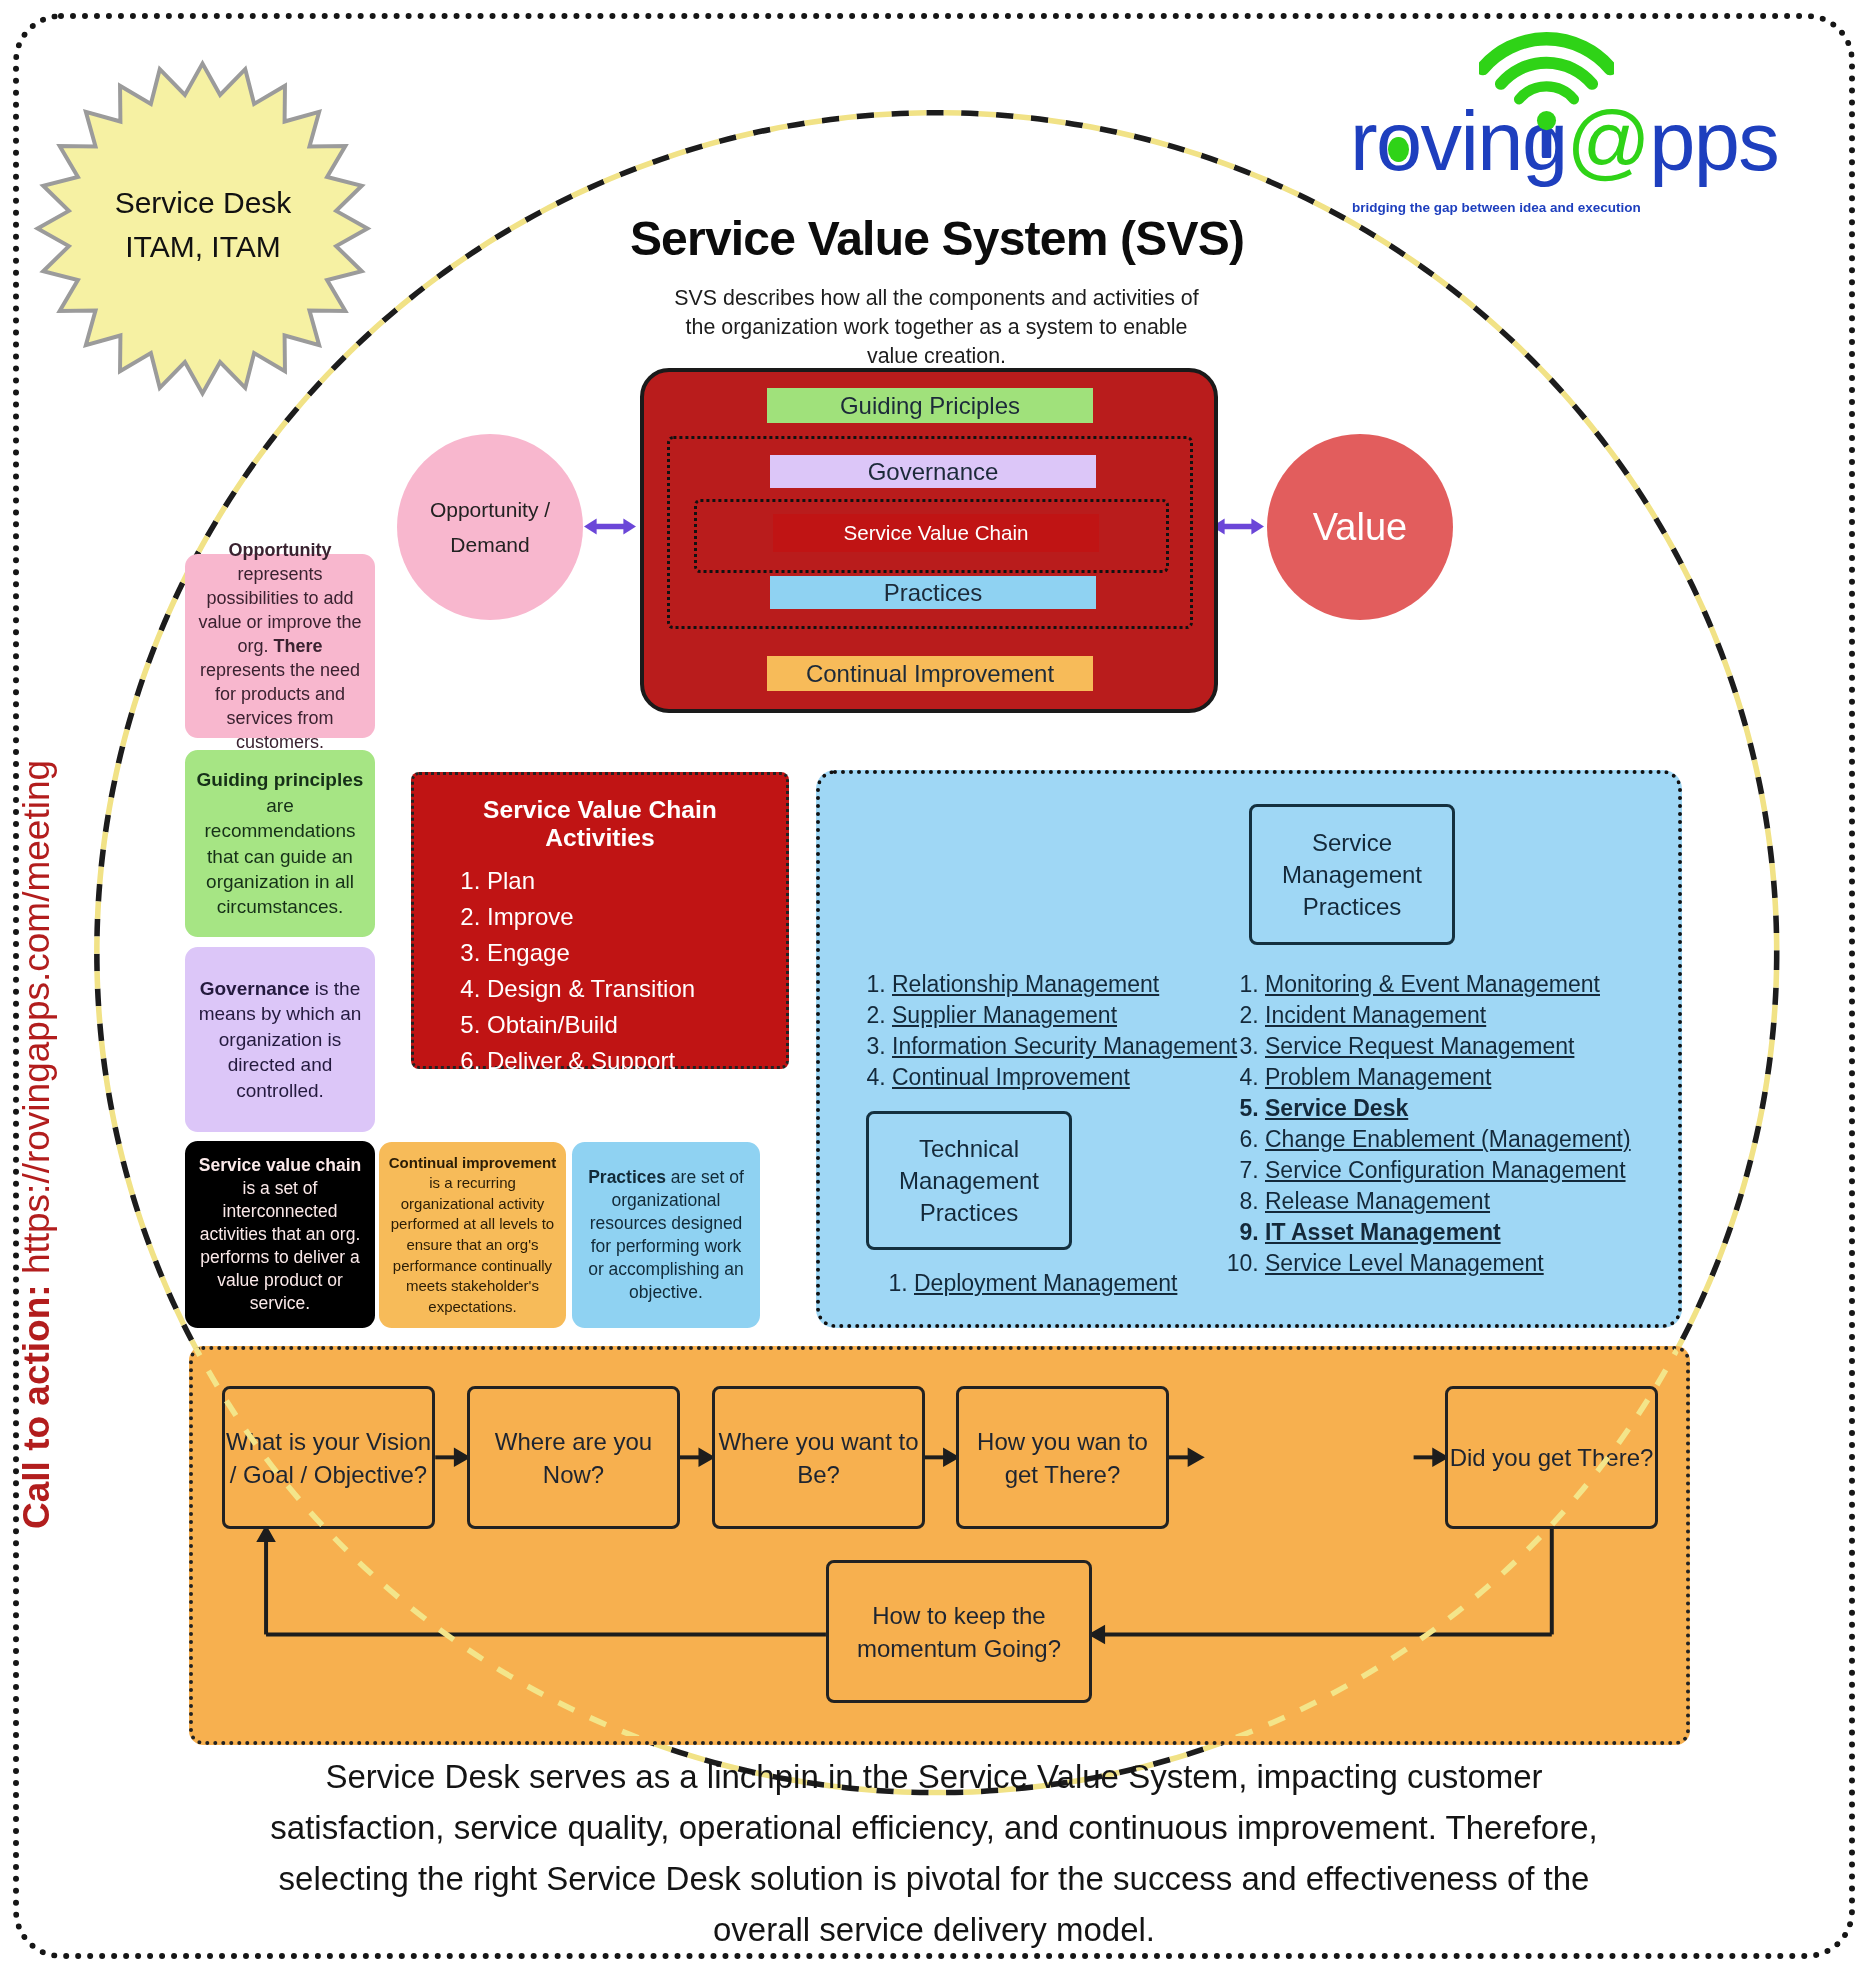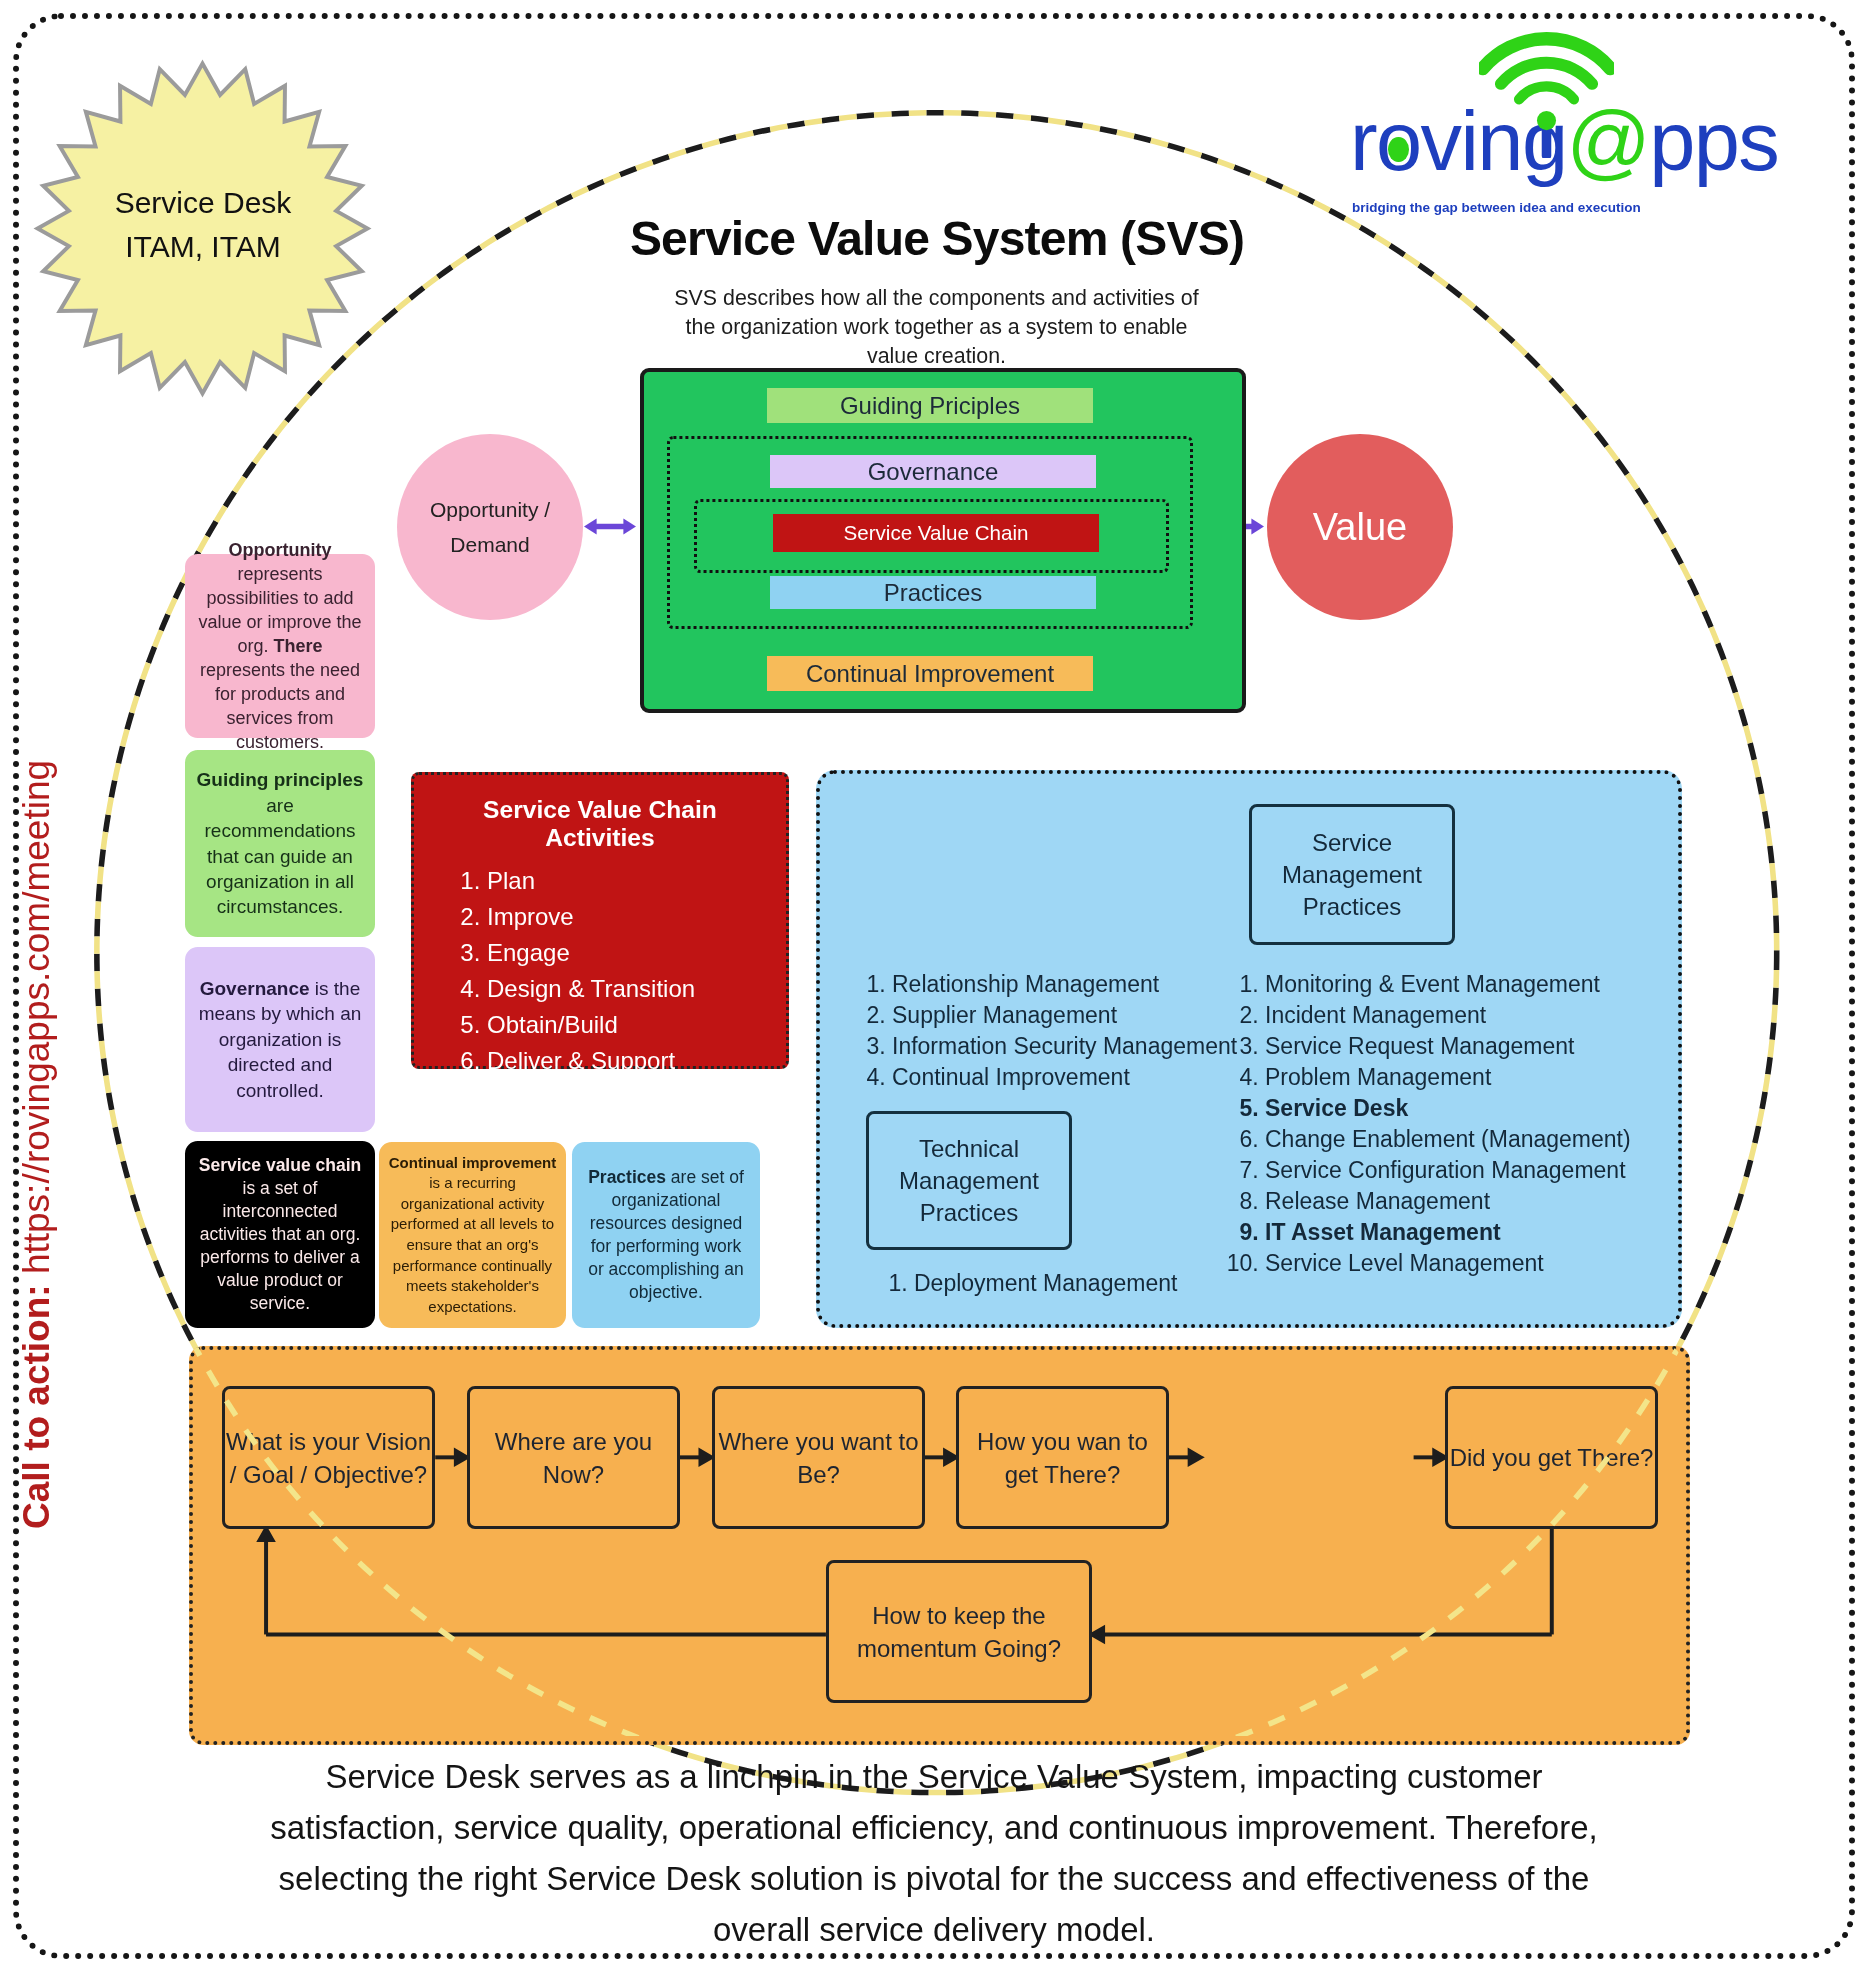--- a/index.html
+++ b/index.html
@@ -32,21 +32,21 @@
        font-size:37px;color:#b21d1d;display:flex;align-items:center;}
   #cta .lead{font-weight:800;}
   #cta .url{font-weight:500;}
   
   .big-node{border-radius:50%;display:flex;align-items:center;justify-content:center;text-align:center;z-index:2;}
   #opportunity-circle{left:397px;top:434px;width:186px;height:186px;background:#f8b7ce;font-size:21px;line-height:35px;color:#222;}
   #opportunity-circle div{width:168px;}
   #value-circle{left:1267px;top:434px;width:186px;height:186px;background:#e25d5d;color:#fff;font-size:38px;}
   .purple-arrow{z-index:2;}
   
-  #svs-box{left:640px;top:368px;width:570px;height:337px;border:4px solid #1a1a1a;border-radius:9px;z-index:2;background:#22c55e;padding-left:28px;}
+  #svs-box{left:640px;top:368px;width:570px;height:337px;border:4px solid #1a1a1a;border-radius:29px;z-index:2;background:#b91c1c;}
   .bar{position:absolute;display:flex;align-items:center;justify-content:center;font-size:24px;color:#1c2a39;}
   #bar-guiding{left:123px;top:16px;width:326px;height:35px;background:#a0e17b;}
   #dotted-outer{position:absolute;left:23px;top:64px;width:520px;height:187px;border:3.2px dotted #111;border-radius:6.4px;}
   #bar-governance{left:100px;top:16px;width:326px;height:33px;background:#dcc6f8;}
   #dotted-inner{position:absolute;left:24px;top:60px;width:469px;height:68px;border:3.2px dotted #111;border-radius:6.4px;}
   #bar-svc{left:76px;top:12px;width:326px;height:38px;background:#c01414;color:#fff;font-size:20.6px;}
   #bar-practices{left:100px;top:137px;width:326px;height:33px;background:#8fd2f2;}
   #bar-continual{left:123px;top:284px;width:326px;height:35px;background:#f7bb59;}
   
   .card{border-radius:12.7px;display:flex;align-items:center;justify-content:center;text-align:center;z-index:2;padding:0;}
@@ -61,21 +61,21 @@
   #activities-box{left:411px;top:772px;width:372px;height:291px;background:#c01414;border:3.2px dotted #222;border-radius:8px;z-index:2;color:#fff;}
   #activities-title{margin:20.6px 16px 11px 16px;text-align:center;font-size:24.6px;font-weight:bold;}
   #activities-list{margin:0;padding-left:73px;font-size:24px;line-height:36px;}
   
   #practices-panel{left:816px;top:770px;width:858px;height:550px;background:#9fd7f5;border:4px dotted #111;border-radius:19px;z-index:2;}
   .hdr-box{position:absolute;border:3.2px solid #14303f;border-radius:8px;display:flex;align-items:center;justify-content:center;text-align:center;
            font-size:24px;line-height:32px;color:#14293a;}
   #hdr-general{left:46px;top:30px;width:200px;height:135px;}
   #hdr-service{left:429px;top:30px;width:200px;height:135px;}
   #hdr-technical{left:46px;top:337px;width:200px;height:133px;}
-  .plist{position:absolute;margin:0;font-size:23px;line-height:31px;color:#14293a;padding-left:32px;}
+  .plist{position:absolute;margin:0;font-size:23px;line-height:31px;color:#14293a;padding-left:32px;text-decoration:underline;}
   #list-general{left:40px;top:195px;}
   #list-service{left:413px;top:195px;}
   #list-technical{left:62px;top:494px;}
   .plist li.bold{font-weight:bold;}
   
   #flow-container{left:189px;top:1346px;width:1493px;height:391px;background:#f7b04f;border:4px dotted #222;border-radius:14.3px;z-index:2;}
   #flow-lines{position:absolute;left:0;top:0;width:1493px;height:391px;z-index:0;}
   .flow-box{position:absolute;top:36px;width:213px;height:143px;background:#f7b04f;border:3.2px solid #222;border-radius:8px;
             display:flex;align-items:center;justify-content:center;text-align:center;font-size:24px;line-height:33px;color:#1d2430;z-index:1;box-sizing:border-box;}
   #flow-step-0{left:29px;}  #flow-step-1{left:274px;} #flow-step-2{left:519px;}

